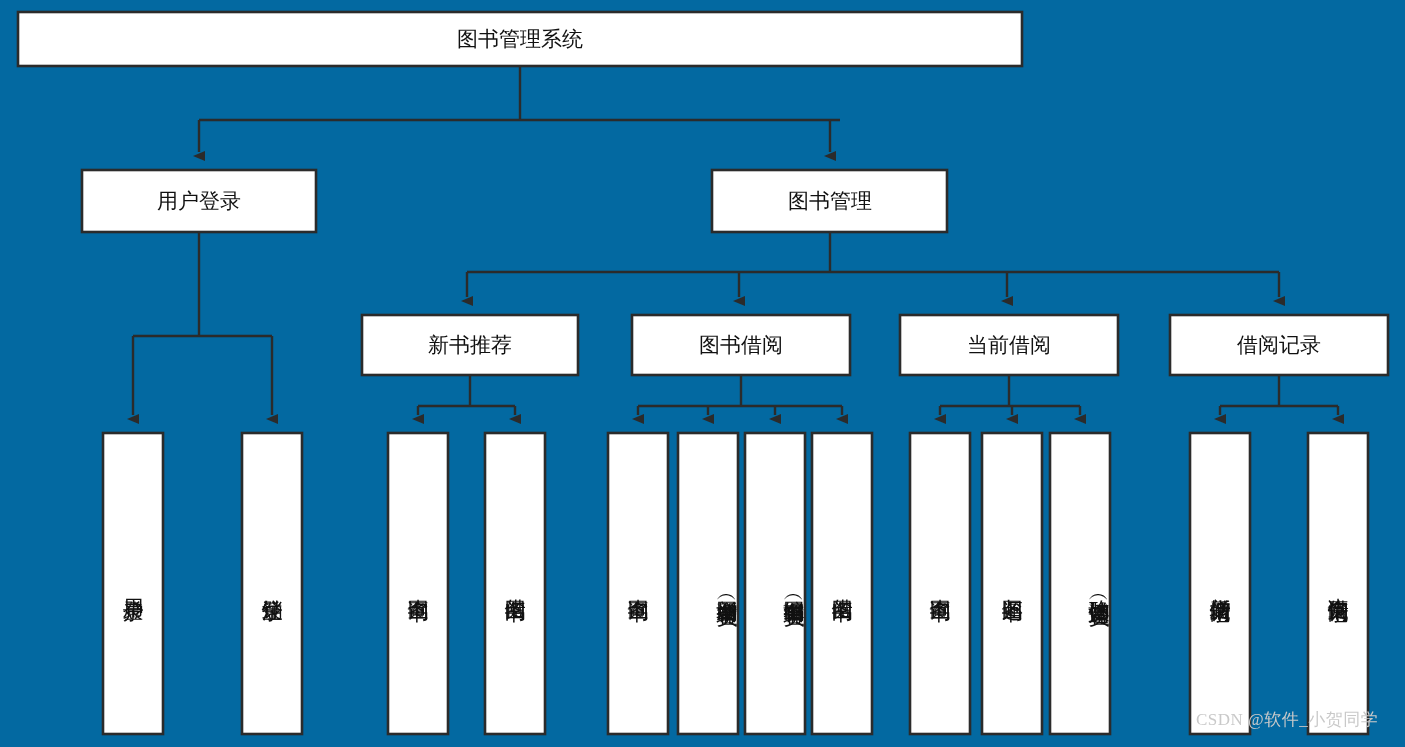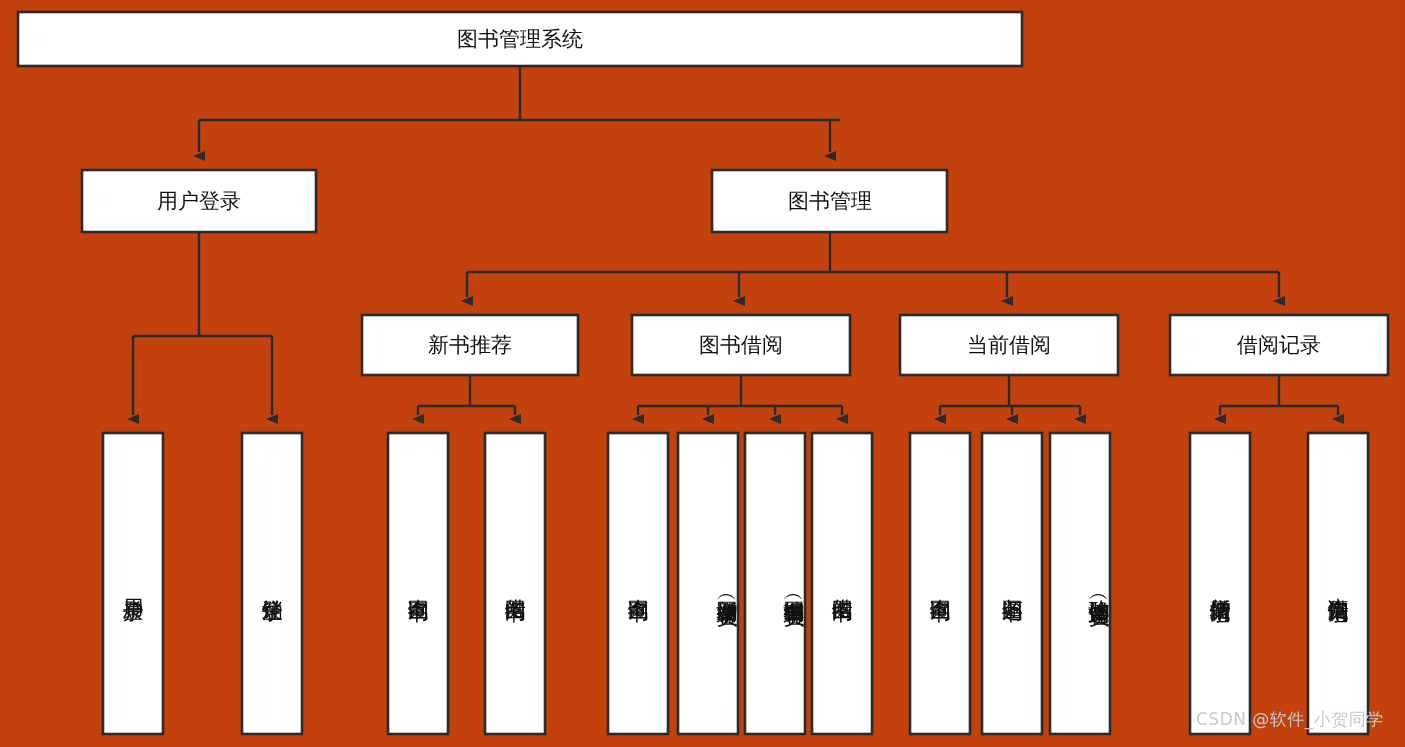--- a/index.html
+++ b/index.html
@@ -10,21 +10,21 @@
   body {
     width: 1405px;
     height: 747px;
     font-family: "DejaVu Sans", "Liberation Sans", sans-serif;
     overflow: hidden;
   }
   #diagram-root {
     position: relative;
     width: 1405px;
     height: 747px;
-    background: #c2410c;
+    background: #0369a1;
   }
   svg#flow {
     position: absolute;
     left: 0;
     top: 0;
     width: 1405px;
     height: 747px;
   }
   .node-rect {
     fill: #ffffff;
@@ -199,15 +199,15 @@
   <div class="leaf-label" style="left:608px; top:433px; width:60px; height:301px;">查询图书</div>
   <div class="leaf-label" style="left:678px; top:440px; width:60px; height:294px; align-items:flex-start;">新增图书（管理员）</div>
   <div class="leaf-label" style="left:745px; top:440px; width:60px; height:294px; align-items:flex-start;">编辑图书（管理员）</div>
   <div class="leaf-label" style="left:812px; top:433px; width:60px; height:301px;">借阅图书</div>
   <div class="leaf-label" style="left:910px; top:433px; width:60px; height:301px;">查询图书</div>
   <div class="leaf-label" style="left:982px; top:433px; width:60px; height:301px;">归还图书</div>
   <div class="leaf-label" style="left:1050px; top:440px; width:60px; height:294px; align-items:flex-start;">确认归还（管理员）</div>
   <div class="leaf-label" style="left:1190px; top:433px; width:60px; height:301px;">新增借阅记录</div>
   <div class="leaf-label" style="left:1308px; top:433px; width:60px; height:301px;">查询借阅记录</div>
 
-  <div class="watermark" style="left:1196px; top:708px;">CSDN @软件_小贺同学</div>
+  <div class="watermark" style="left:1196px; top:708px;font-family:Liberation Serif, serif;">CSDN @软件_小贺同学</div>
 
 </div>
 
 </body></html>

